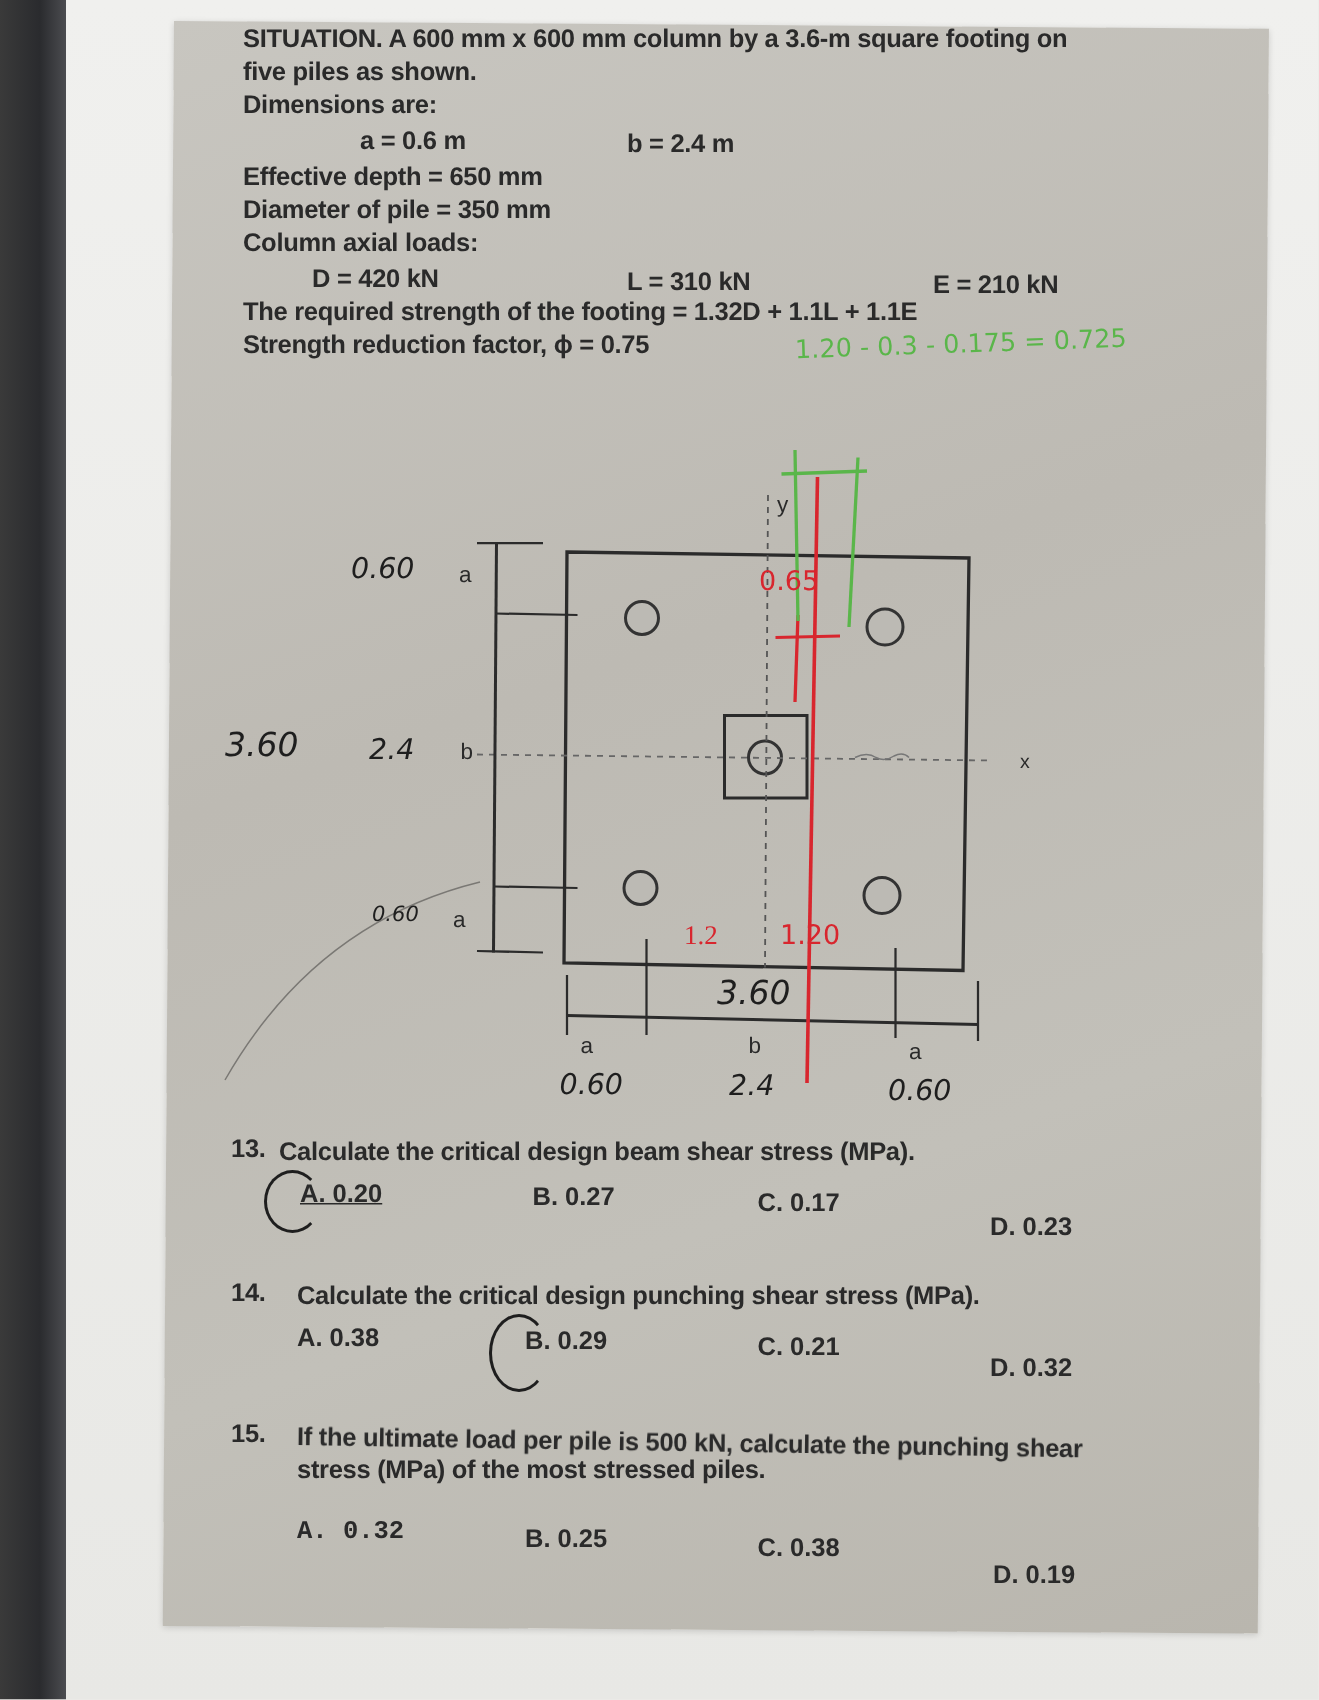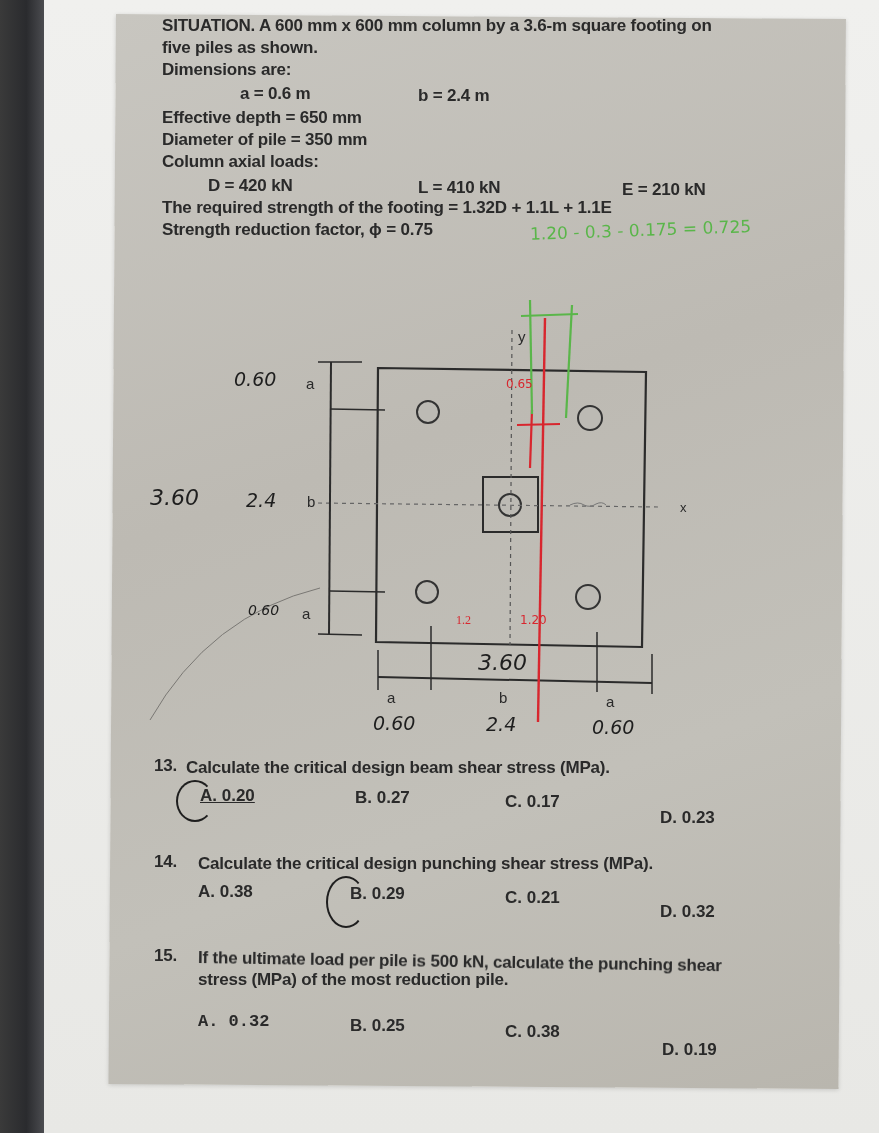--- a/index.html
+++ b/index.html
@@ -13,21 +13,21 @@
     .outer-page { position: absolute; left: 44px; top: 0; width: 835px; height: 1133px;
       background: linear-gradient(180deg, #f0f0ee 0%, #e8e8e5 100%); }
     .sheet { position: absolute; left: 116px; top: 14px; width: 730px; height: 1070px;
       background: linear-gradient(160deg, #c8c6c0 0%, #bdbab3 40%, #c2c0b9 70%, #b9b6ae 100%);
       transform: rotate(0.4deg); transform-origin: top left;
       box-shadow: 0 1px 4px rgba(0,0,0,0.15); }
     .txt { position: absolute; color: #2a2a2a; font-size: 17px; font-weight: bold; white-space: nowrap;
       letter-spacing: -0.2px; filter: blur(0.3px); }
     .hand { position: absolute; font-family: "DejaVu Sans", sans-serif; white-space: nowrap; }
     .hand.black { color: #1e1e1e; font-size: 19px; font-style: italic; }
-    .hand.red { color: #d8262e; font-size: 12px; }
+    .hand.red { color: #d8262e; font-size: 18px; }
     .hand.green { color: #5ab64a; font-size: 17px; }
     .choice { position: absolute; font-size: 17px; font-weight: bold; color: #2a2a2a; white-space: nowrap; filter: blur(0.3px); }
     .circle-mark { position: absolute; border: 2px solid #1e1e1e; border-radius: 50%; border-right-color: transparent; }
     svg { position: absolute; left: 0; top: 0; overflow: visible; }
   </style>
 </head>
 <body>
 
 <div class="bezel"></div>
 <div class="outer-page"></div>
@@ -36,21 +36,21 @@
 
 <div class="txt" style="left:162px;top:16px;">SITUATION. A 600 mm x 600 mm column by a 3.6-m square footing on</div>
 <div class="txt" style="left:162px;top:38px;">five piles as shown.</div>
 <div class="txt" style="left:162px;top:60px;">Dimensions are:</div>
 <div class="txt" style="left:208px;top:84px;margin-left:32px;">a = 0.6 m</div>
 <div class="txt" style="left:418px;top:86px;">b = 2.4 m</div>
 <div class="txt" style="left:162px;top:108px;">Effective depth = 650 mm</div>
 <div class="txt" style="left:162px;top:130px;">Diameter of pile = 350 mm</div>
 <div class="txt" style="left:162px;top:152px;">Column axial loads:</div>
 <div class="txt" style="left:208px;top:176px;">D = 420 kN</div>
-<div class="txt" style="left:418px;top:178px;">L = 410 kN</div>
+<div class="txt" style="left:418px;top:178px;">L = 310 kN</div>
 <div class="txt" style="left:622px;top:180px;">E = 210 kN</div>
 <div class="txt" style="left:162px;top:198px;">The required strength of the footing = 1.32D + 1.1L + 1.1E</div>
 <div class="txt" style="left:162px;top:220px;">Strength reduction factor, ϕ = 0.75</div>
 
 <div class="hand green" style="left:530px;top:220px;transform:rotate(-2deg);">1.20 - 0.3 - 0.175 = 0.725</div>
 
 <svg width="879" height="1133">
 
   <polygon points="378,368 646,372 642,647 376,642" fill="none" stroke="#2b2b2b" stroke-width="2.2"></polygon>
 
@@ -125,17 +125,17 @@
 <div class="txt" style="left:154px;top:852px;">14.</div>
 <div class="txt" style="left:198px;top:854px;">Calculate the critical design punching shear stress (MPa).</div>
 <div class="choice" style="left:198px;top:882px;">A. 0.38</div>
 <div class="choice" style="left:350px;top:884px;">B. 0.29</div>
 <div class="choice" style="left:505px;top:888px;">C. 0.21</div>
 <div class="choice" style="left:660px;top:902px;">D. 0.32</div>
 <div class="circle-mark" style="left:326px;top:876px;width:36px;height:48px;"></div>
 
 <div class="txt" style="left:154px;top:946px;">15.</div>
 <div class="txt" style="left:198px;top:948px;transform:rotate(0.9deg);transform-origin:left;">If the ultimate load per pile is 500 kN, calculate the punching shear</div>
-<div class="txt" style="left:198px;top:970px;">stress (MPa) of the most reduction pile.</div>
+<div class="txt" style="left:198px;top:970px;">stress (MPa) of the most stressed piles.</div>
 <div class="choice" style="left:198px;top:1012px;font-family:Liberation Mono, monospace;">A. 0.32</div>
 <div class="choice" style="left:350px;top:1016px;">B. 0.25</div>
 <div class="choice" style="left:505px;top:1022px;">C. 0.38</div>
 <div class="choice" style="left:662px;top:1040px;">D. 0.19</div>
 
 </body></html>

